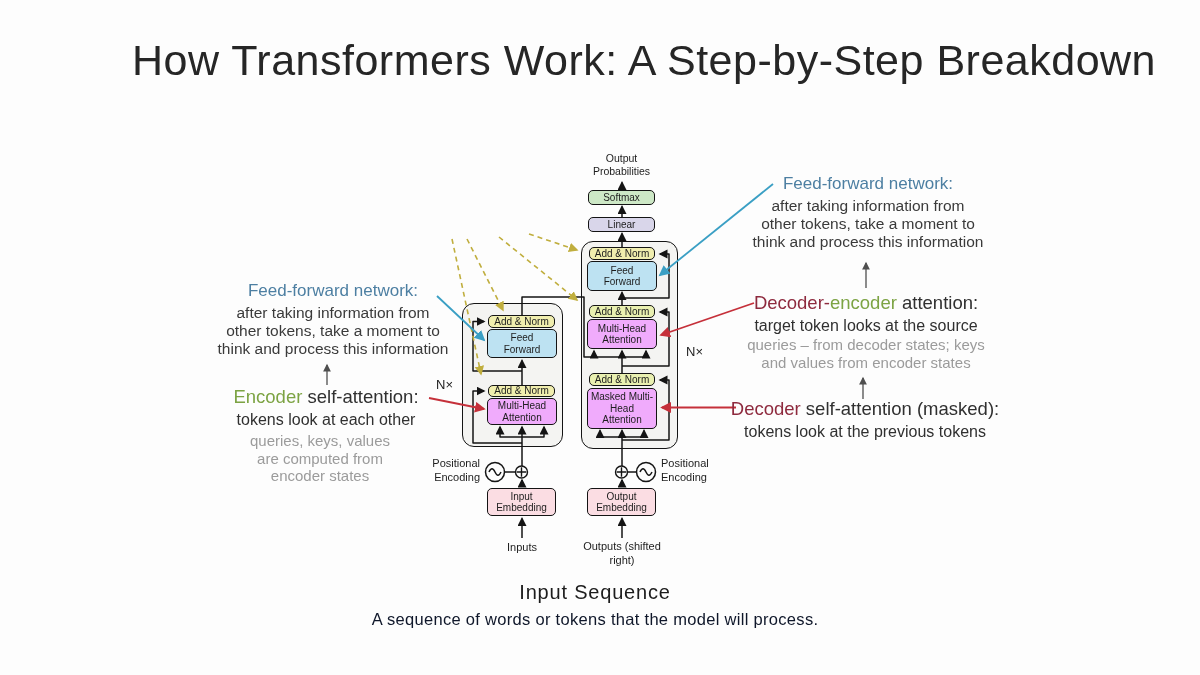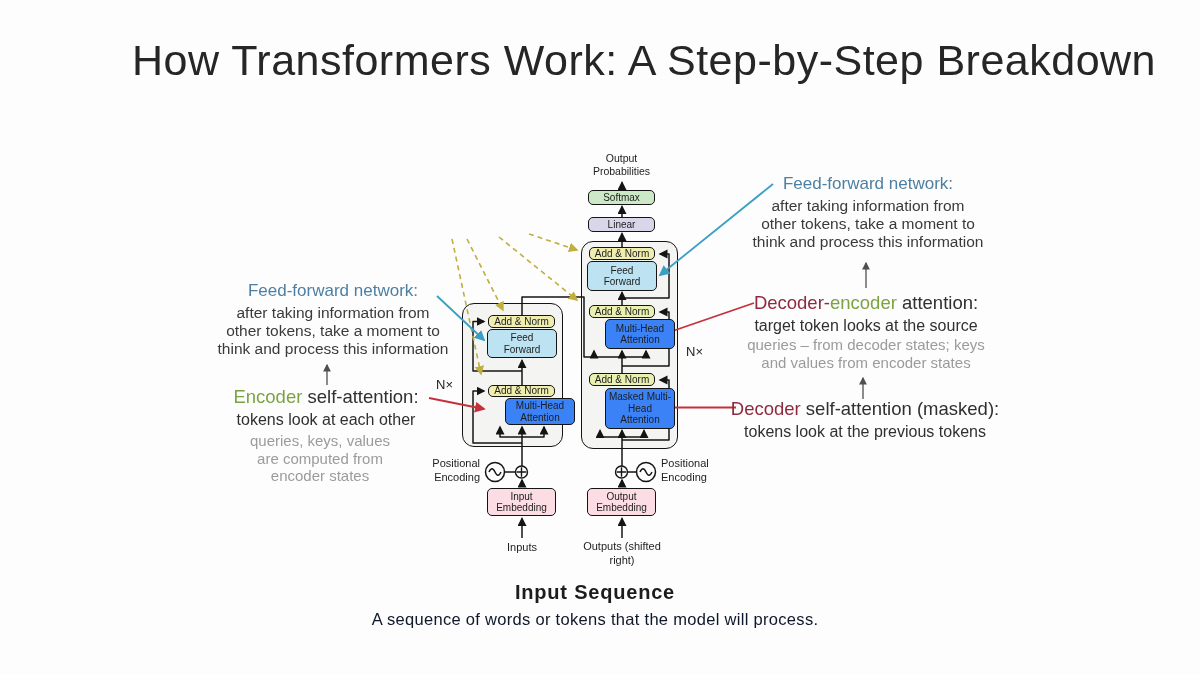--- a/index.html
+++ b/index.html
@@ -14,21 +14,21 @@
   
   .dbox{position:absolute;box-sizing:border-box;border:1.6px solid #141414;border-radius:5px;
         display:flex;align-items:center;justify-content:center;text-align:center;
         font-size:10px;line-height:1.15;color:#1d1d1d;padding:0 2px;}
   .pad6{padding:0 7px;}
   .bg-softmax{background:#cde8c6;}
   .bg-linear{background:#d9d6ea;}
   .bg-addnorm{background:#f0eeae;}
   .bg-addnorm2{background:#e9f0b0;}
   .bg-ff{background:#bde2f2;}
-  .bg-att{background:#3b82f6;margin-left:18px;}
+  .bg-att{background:#f0abfc;}
   .bg-emb{background:#fbdde3;}
   
   .dlabel{position:absolute;font-size:10.5px;line-height:1.25;color:#1d1d1d;text-align:center;}
   .nx{position:absolute;font-size:13px;color:#1d1d1d;}
   
   .ann{position:absolute;text-align:center;}
   .h-blue{font-size:17px;color:#4d7fa2;margin-bottom:3px;}
   .h-big{font-size:18.5px;color:#303030;margin-bottom:2px;}
   .line{font-size:15.5px;line-height:18px;color:#3a3a3a;}
   .line16{font-size:16px;line-height:19px;color:#303030;}
@@ -202,16 +202,16 @@
   <div class="note" style="left:730px;top:336px;width:272px;">
     <div>queries – from decoder states; keys</div>
     <div>and values from encoder states</div>
   </div>
 
   <div class="ann" style="left:722px;top:398px;width:286px;">
     <div class="h-big"><span class="maroon">Decoder</span><span> self-attention (masked):</span></div>
     <div class="line16">tokens look at the previous tokens</div>
   </div>
 
-  <div class="cap-h" style="left:295px;top:581px;width:600px;font-weight:bold;">Input Sequence</div>
+  <div class="cap-h" style="left:295px;top:581px;width:600px;">Input Sequence</div>
   <div class="cap-s" style="left:200px;top:610px;width:790px;">A sequence of words or tokens that the model will process.</div>
 
 </div>
 
 </body></html>

